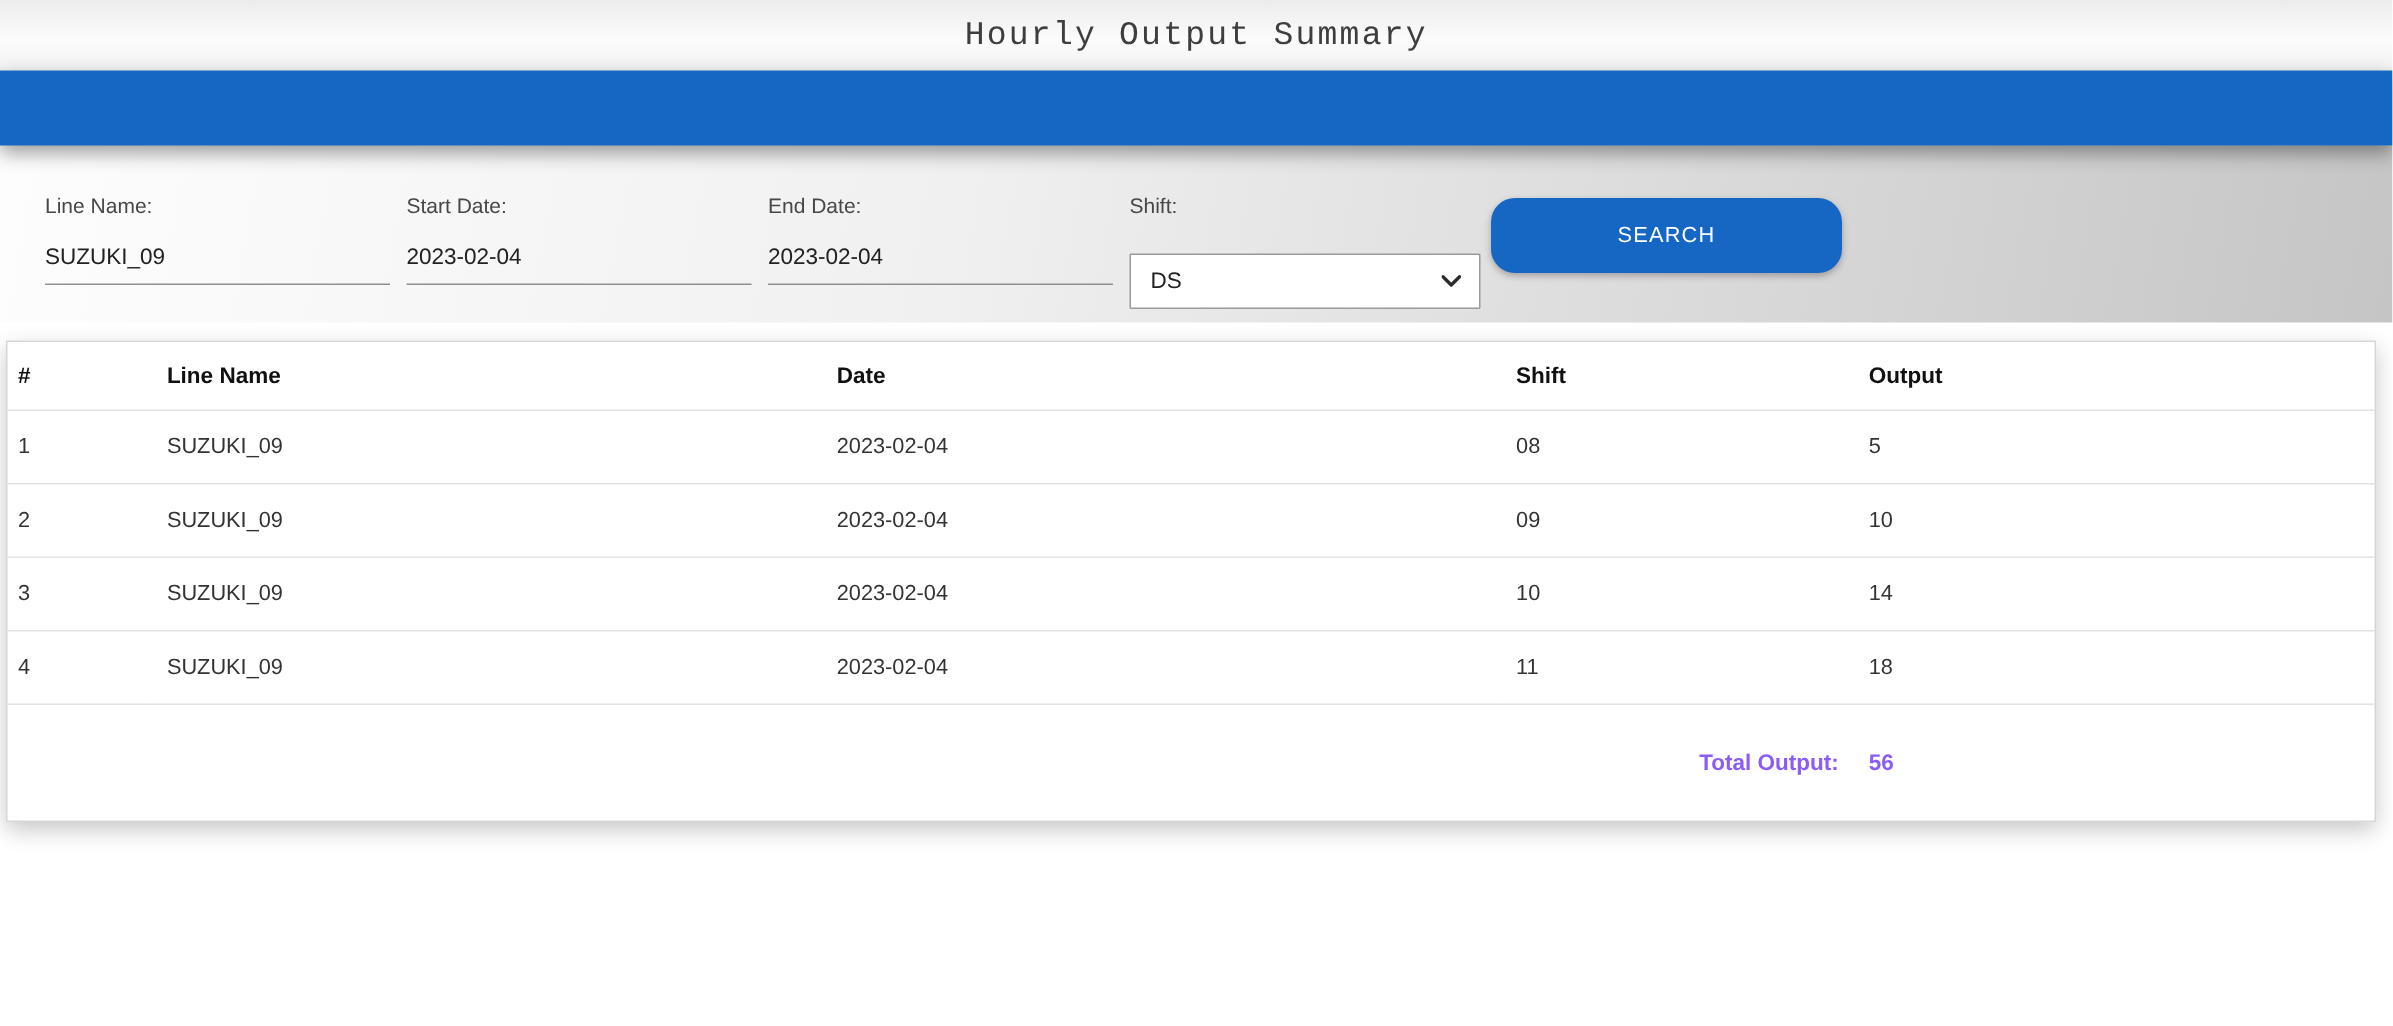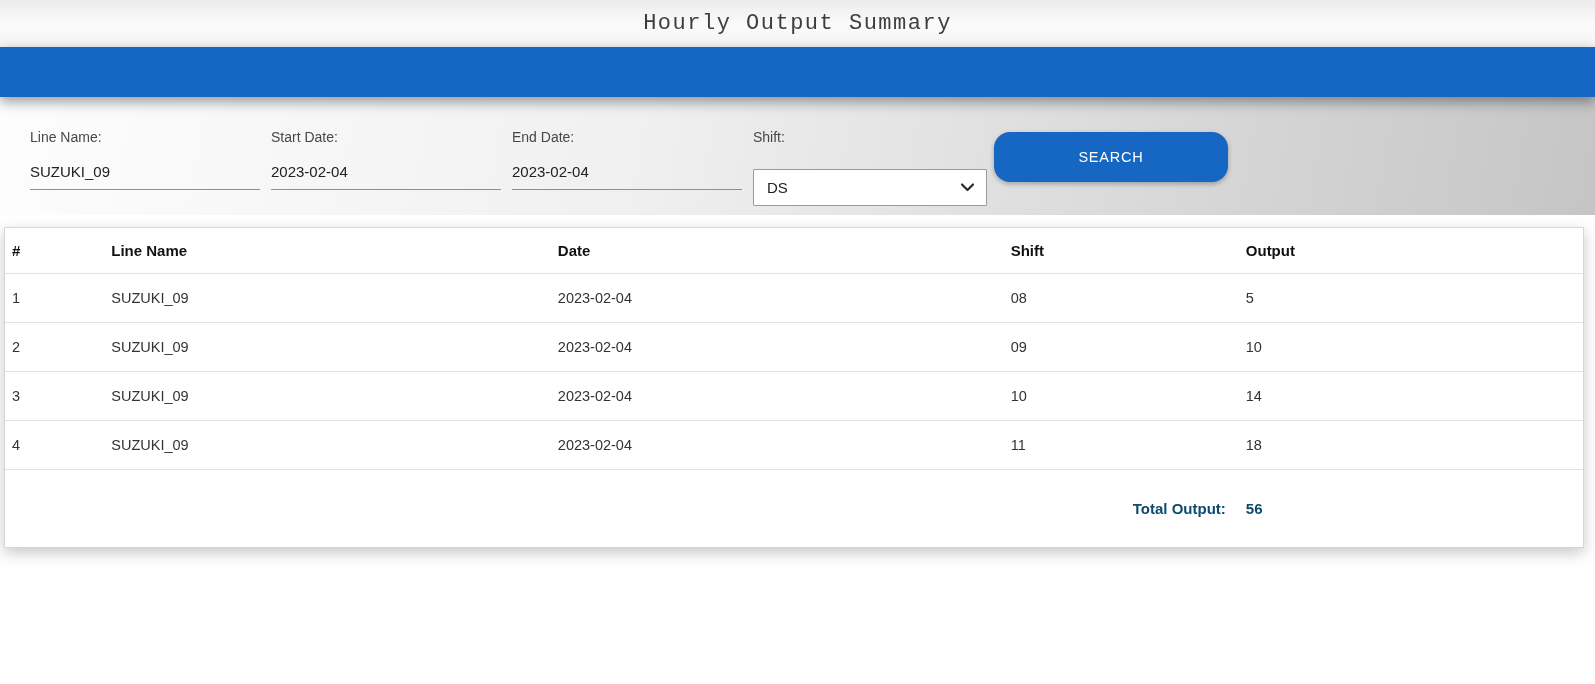--- a/index.html
+++ b/index.html
@@ -118,21 +118,21 @@
   td {
     font-size: 14.5px;
     color: #333333;
     padding: 16px 10px;
     border-top: 1px solid #e2e2e2;
   }
   th:first-child, td:first-child { padding-left: 7px; }
   .total-label, .total-value {
     font-weight: 700;
     font-size: 15px;
-    color: #0c4a6e;
+    color: #8b5cf6;
     padding-top: 30px;
     padding-bottom: 30px;
   }
   .total-label { text-align: right; }
 </style>
 </head>
 <body>
 
 <header class="app-header">
   <h1 class="app-title">Hourly Output Summary</h1>

